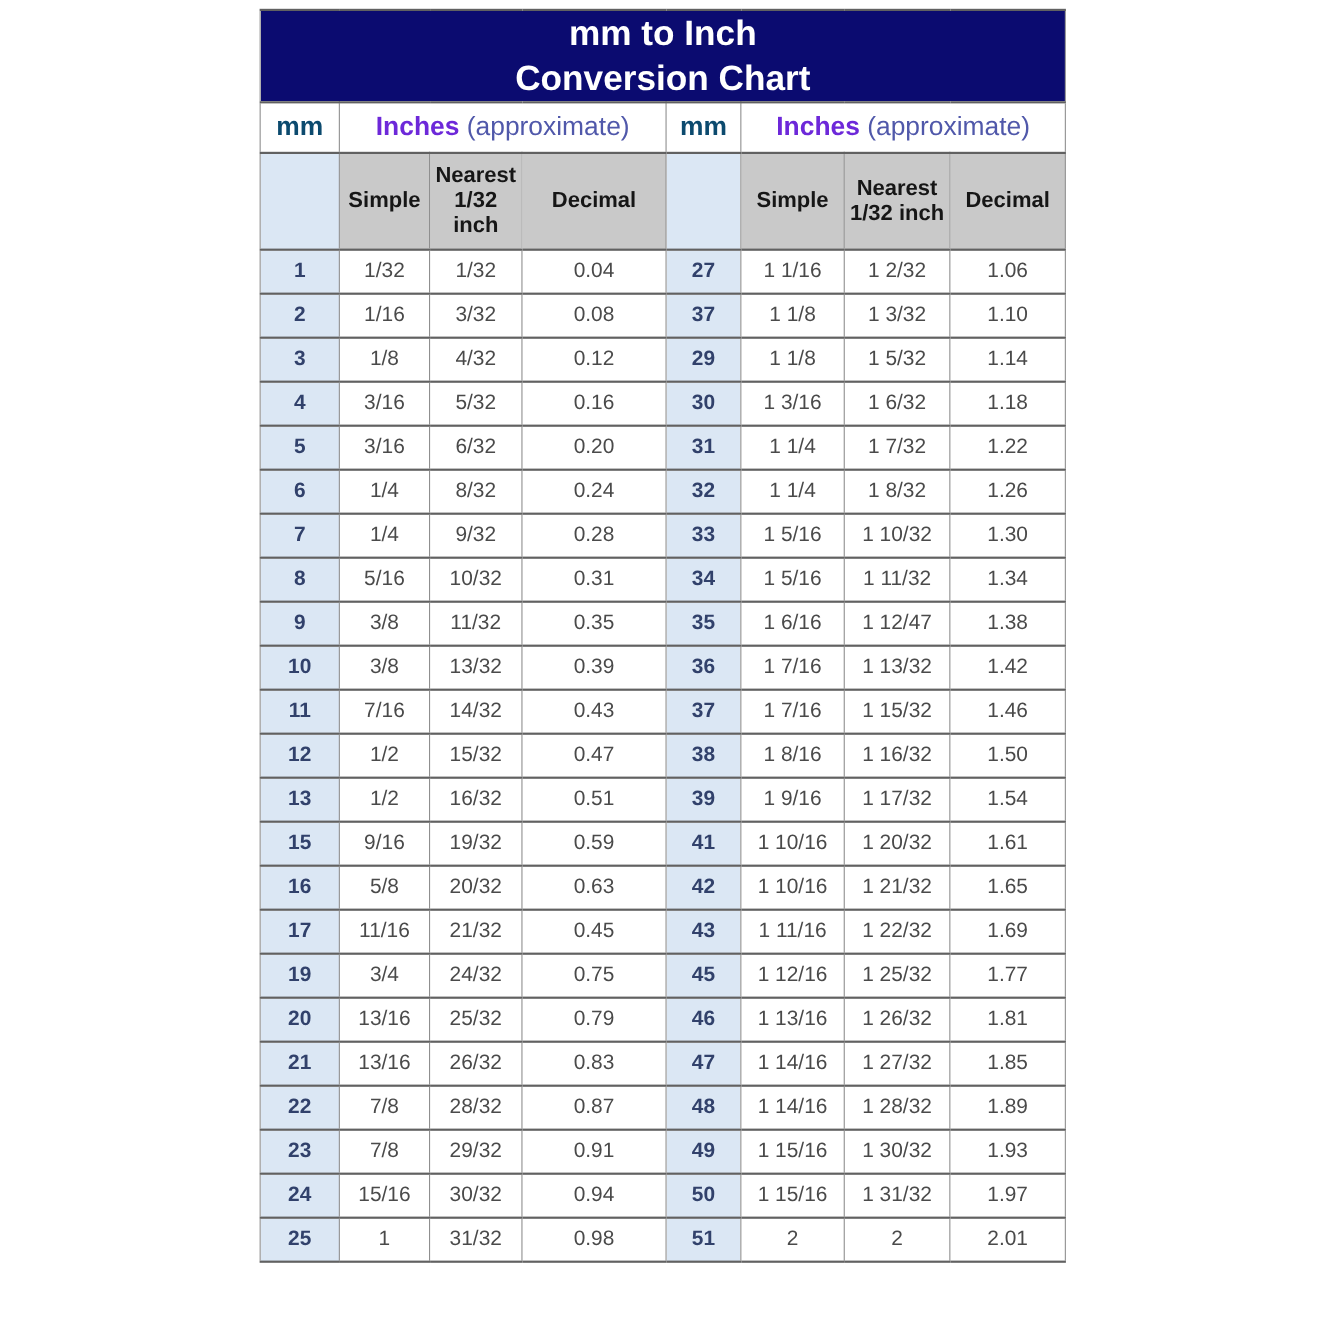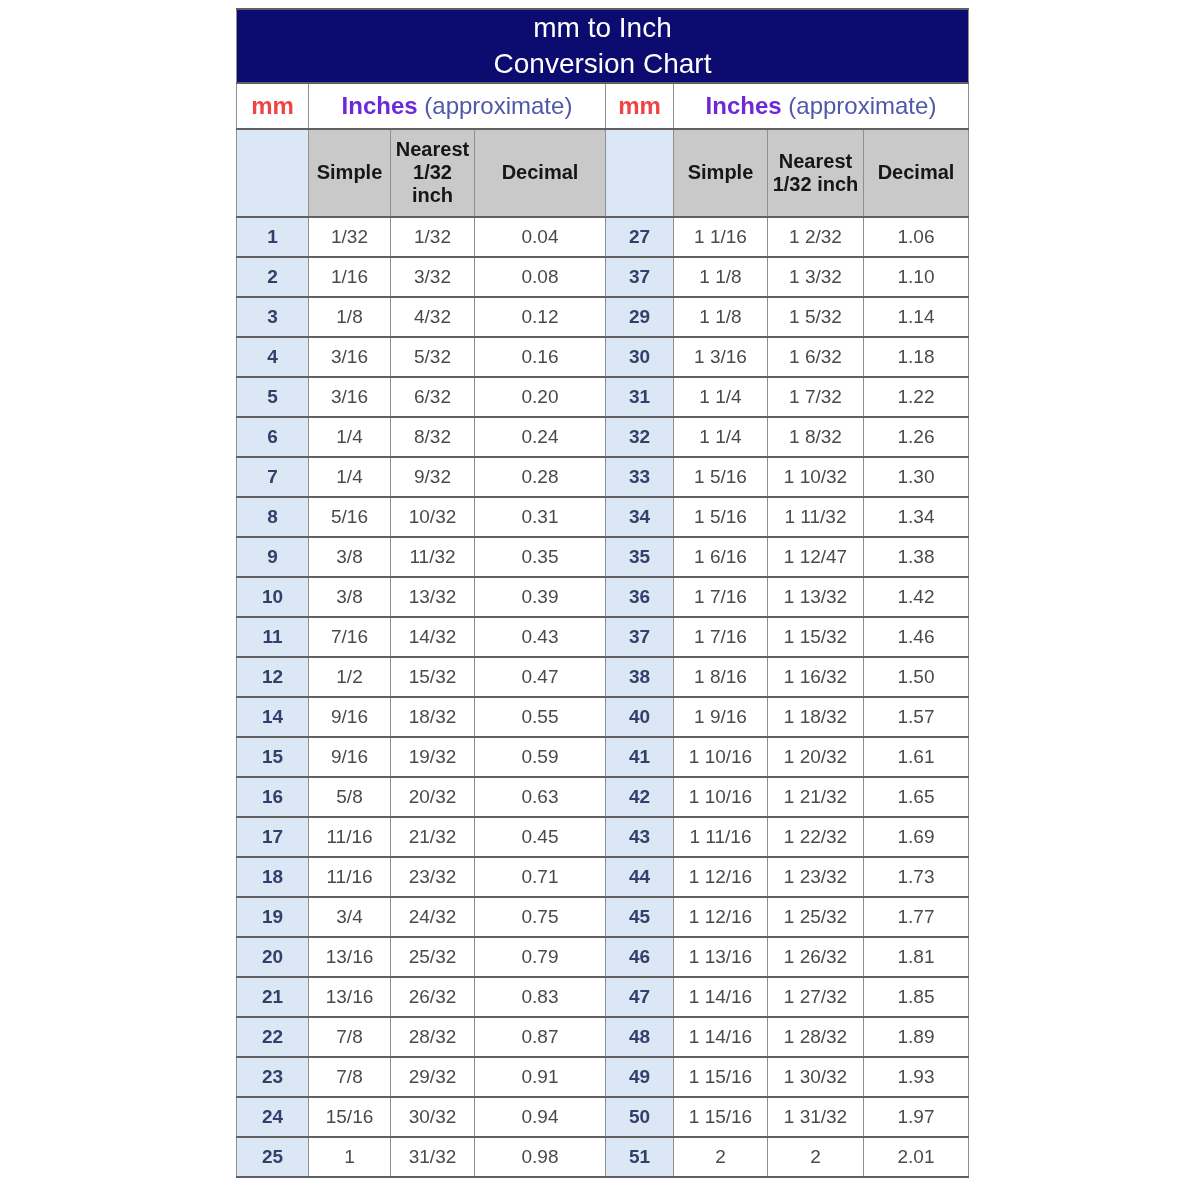--- a/index.html
+++ b/index.html
@@ -30,28 +30,28 @@
     border-bottom: 2px solid #616161;
     text-align: center;
     vertical-align: middle;
     padding: 0;
     overflow: hidden;
   }
   tr.title-row th {
     height: 62px;
     background: var(--navy, #0b0b70);
     color: #ffffff;
-    font-size: 28px;
-    font-weight: normal;
+    font-size: 32px;
+    font-weight: bold;
     line-height: 1.28;
   }
   tr.group-row th { height: 44px; background: #ffffff; }
   th.mm-head {
     background: var(--mmblue, #dbe7f4);
-    color: #ef4444;
+    color: #0c4a6e;
     font-size: 24px;
     font-weight: bold;
   }
   th.inches-head { font-size: 24px; }
   th.inches-head .inches-word { color: #6d28d9; font-weight: bold; }
   th.inches-head .approx-word {
     color: var(--approx, #5058aa);
     font-size: 24px;
     font-weight: normal;
   }
@@ -237,28 +237,28 @@
           <td class="mm-cell">12</td>
           <td class="val-cell">1/2</td>
           <td class="val-cell">15/32</td>
           <td class="val-cell">0.47</td>
           <td class="mm-cell">38</td>
           <td class="val-cell">1 8/16</td>
           <td class="val-cell">1 16/32</td>
           <td class="val-cell">1.50</td>
         </tr>
         <tr>
-          <td class="mm-cell">14</td>
-          <td class="val-cell">9/16</td>
-          <td class="val-cell">18/32</td>
-          <td class="val-cell">0.55</td>
-          <td class="mm-cell">40</td>
+          <td class="mm-cell">13</td>
+          <td class="val-cell">1/2</td>
+          <td class="val-cell">16/32</td>
+          <td class="val-cell">0.51</td>
+          <td class="mm-cell">39</td>
           <td class="val-cell">1 9/16</td>
-          <td class="val-cell">1 18/32</td>
-          <td class="val-cell">1.57</td>
+          <td class="val-cell">1 17/32</td>
+          <td class="val-cell">1.54</td>
         </tr>
         <tr>
           <td class="mm-cell">15</td>
           <td class="val-cell">9/16</td>
           <td class="val-cell">19/32</td>
           <td class="val-cell">0.59</td>
           <td class="mm-cell">41</td>
           <td class="val-cell">1 10/16</td>
           <td class="val-cell">1 20/32</td>
           <td class="val-cell">1.61</td>
@@ -277,30 +277,20 @@
           <td class="mm-cell">17</td>
           <td class="val-cell">11/16</td>
           <td class="val-cell">21/32</td>
           <td class="val-cell">0.45</td>
           <td class="mm-cell">43</td>
           <td class="val-cell">1 11/16</td>
           <td class="val-cell">1 22/32</td>
           <td class="val-cell">1.69</td>
         </tr>
         <tr>
-          <td class="mm-cell">18</td>
-          <td class="val-cell">11/16</td>
-          <td class="val-cell">23/32</td>
-          <td class="val-cell">0.71</td>
-          <td class="mm-cell">44</td>
-          <td class="val-cell">1 12/16</td>
-          <td class="val-cell">1 23/32</td>
-          <td class="val-cell">1.73</td>
-        </tr>
-        <tr>
           <td class="mm-cell">19</td>
           <td class="val-cell">3/4</td>
           <td class="val-cell">24/32</td>
           <td class="val-cell">0.75</td>
           <td class="mm-cell">45</td>
           <td class="val-cell">1 12/16</td>
           <td class="val-cell">1 25/32</td>
           <td class="val-cell">1.77</td>
         </tr>
         <tr>

